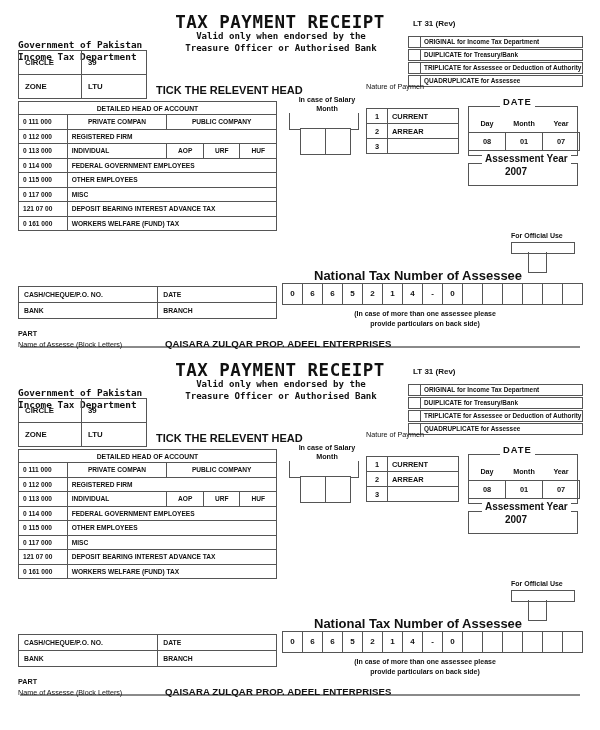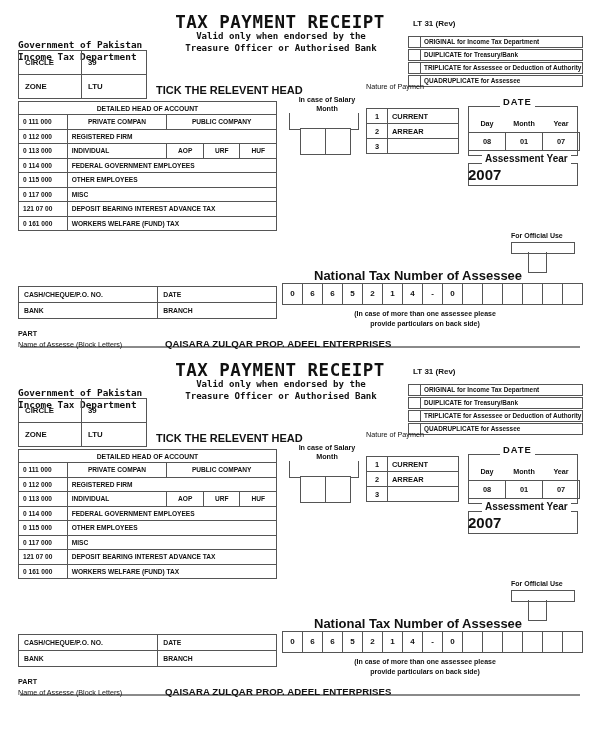--- a/index.html
+++ b/index.html
@@ -260,21 +260,22 @@
   .ay-legend {
     left: 482px;
     top: 155px;
     font-size: 10px;
   }
   .ay-value {
     position: absolute;
     left: 468px;
     top: 166px;
     width: 96px;
-    font-size: 15px;
+    text-align: center;
+    font-size: 10px;
     font-weight: bold;
   }
 
   
   .fou-label {
     position: absolute;
     left: 511px;
     top: 232px;
     font-size: 7px;
     font-weight: bold;

